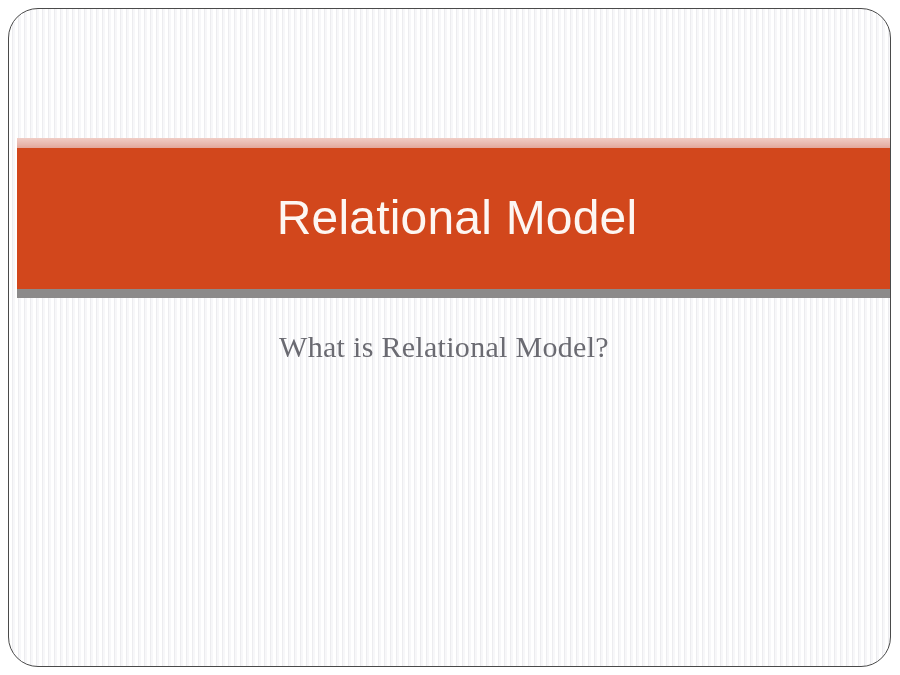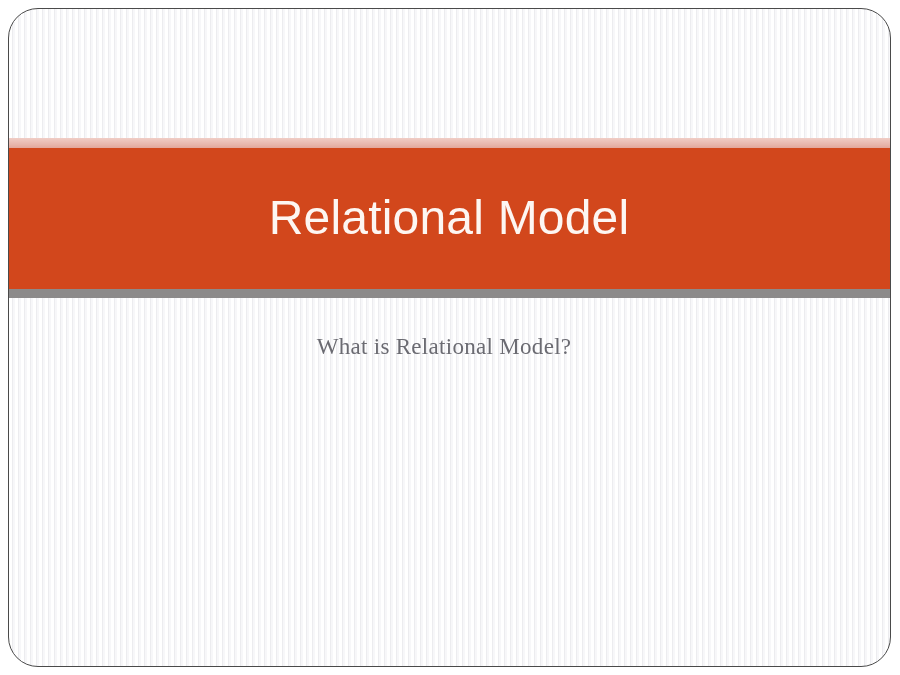--- a/index.html
+++ b/index.html
@@ -43,21 +43,21 @@
         #ececef 3px,
         #ececef 4px,
         #f7f7f9 4px,
         #f7f7f9 6px
       );
   }
 
   
   #title-band {
     position: absolute;
-    left: 0px;
+    left: 8px;
     top: 129px;
     width: 882px;
     height: 132px;
   }
 
   #accent-stripe-top {
     position: absolute;
     left: 0;
     top: 0;
     width: 100%;
@@ -107,21 +107,21 @@
     width: 882px;
     height: 52px;
     display: flex;
     align-items: center;
     justify-content: center;
   }
 
   #slide-subtitle {
     color: #6b6b72;
     font-family: "Liberation Serif", serif;
-    font-size: 23px;
+    font-size: 30px;
     font-weight: 400;
     line-height: 1.2;
     letter-spacing: 0.3px;
     text-align: center;
     margin: 12px;
     transform: translateX(-6px);
   }
 
   
   #body-area {

